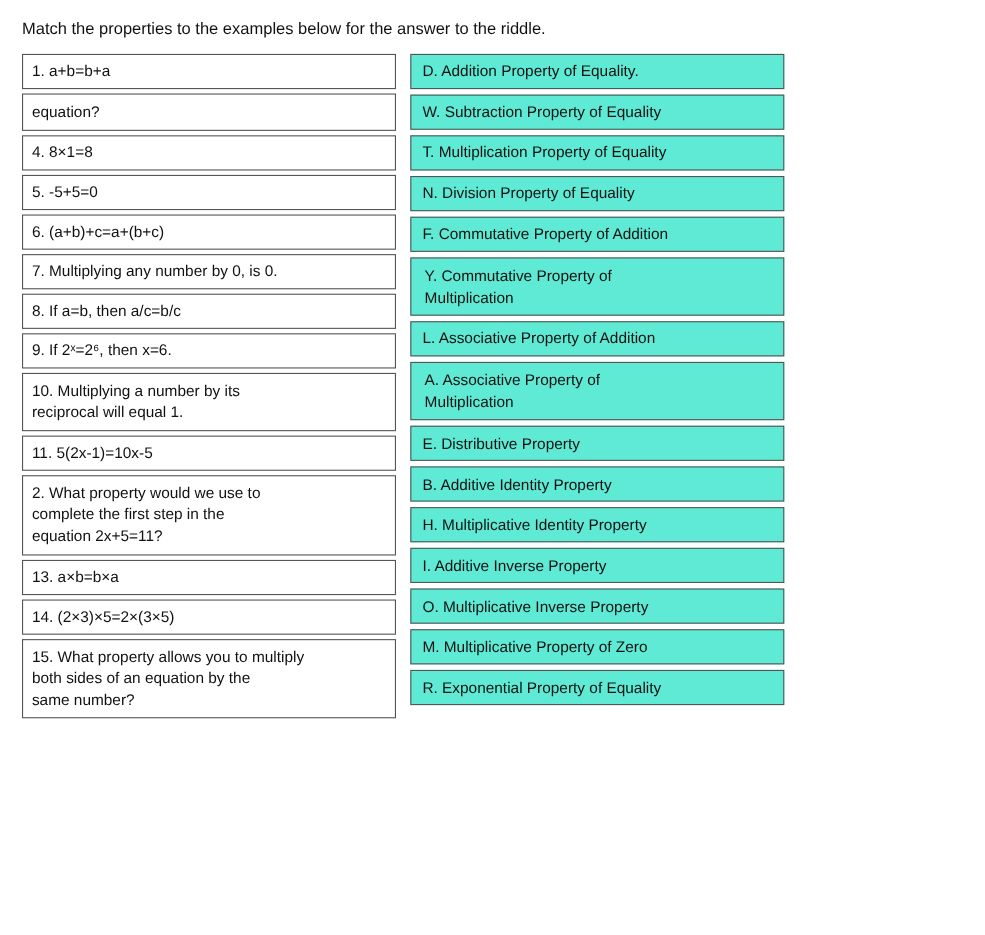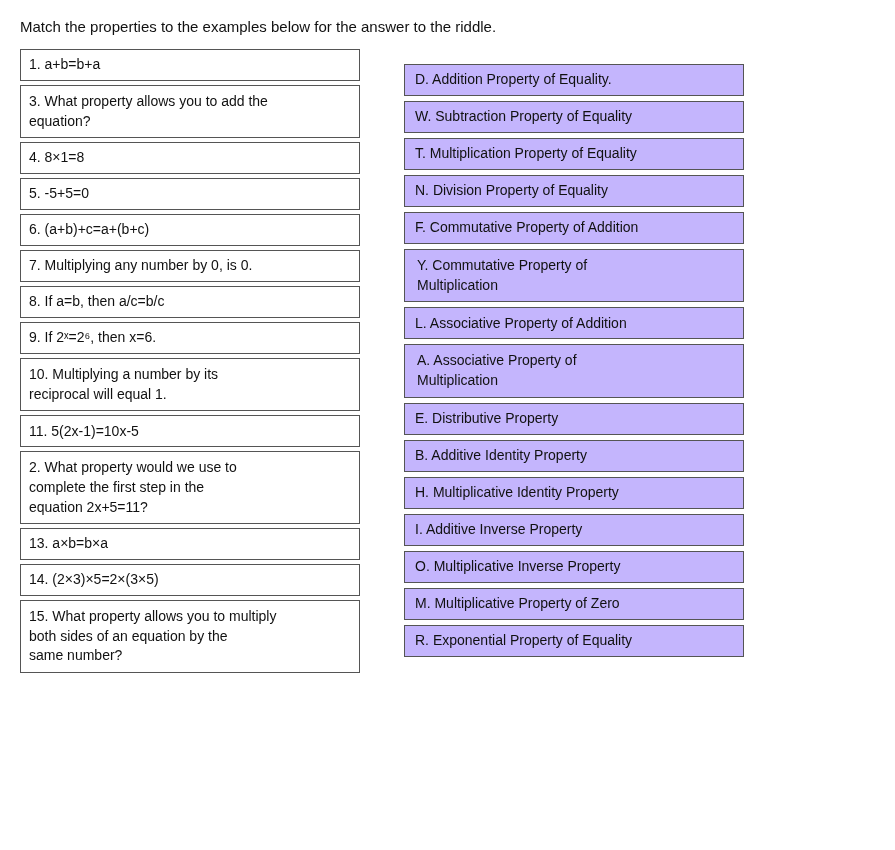--- a/index.html
+++ b/index.html
@@ -10,22 +10,22 @@
       font-size: 14px;
       color: #111;
     }
     .instruction {
       font-size: 15px;
       margin-bottom: 14px;
       font-weight: normal;
     }
     .columns {
       display: flex;
-      gap: 44px;
-      align-items: center;
+      gap: 13px;
+      align-items: flex-start;
     }
     .left-col {
       flex: 0 0 340px;
     }
     .right-col {
       flex: 0 0 340px;
     }
     .left-item {
       border: 1.5px solid #555;
       padding: 5px 8px;
@@ -39,21 +39,21 @@
     }
     .left-item.multiline {
       align-items: flex-start;
       flex-direction: column;
       padding: 6px 8px;
     }
     .right-item {
       border: 1.5px solid #555;
       padding: 5px 10px;
       margin-bottom: 5px;
-      background: #c4b5fd;
+      background: #5eead4;
       min-height: 32px;
       display: flex;
       align-items: center;
       font-size: 14px;
       line-height: 1.4;
     }
     .right-item.multiline {
       align-items: flex-start;
       flex-direction: column;
       padding: 6px 12px;
@@ -61,21 +61,20 @@
   </style>
 </head>
 <body>
 
 <p class="instruction">Match the properties to the examples below for the answer to the riddle.</p>
 
 <div class="columns">
   <div class="left-col" id="left-col">
       <div class="left-item">1. a+b=b+a</div>
       <div class="left-item multiline">
-        <span>3.  What property allows you to add the</span>
         <span>equation?</span>
       </div>
       <div class="left-item">4. 8×1=8</div>
       <div class="left-item">5. -5+5=0</div>
       <div class="left-item">6. (a+b)+c=a+(b+c)</div>
       <div class="left-item">7. Multiplying any number by 0, is 0.</div>
       <div class="left-item">8. If a=b, then a/c=b/c</div>
       <div class="left-item">9. If 2ˣ=2⁶, then x=6.</div>
       <div class="left-item multiline">
         <span>10. Multiplying a number by its</span>

